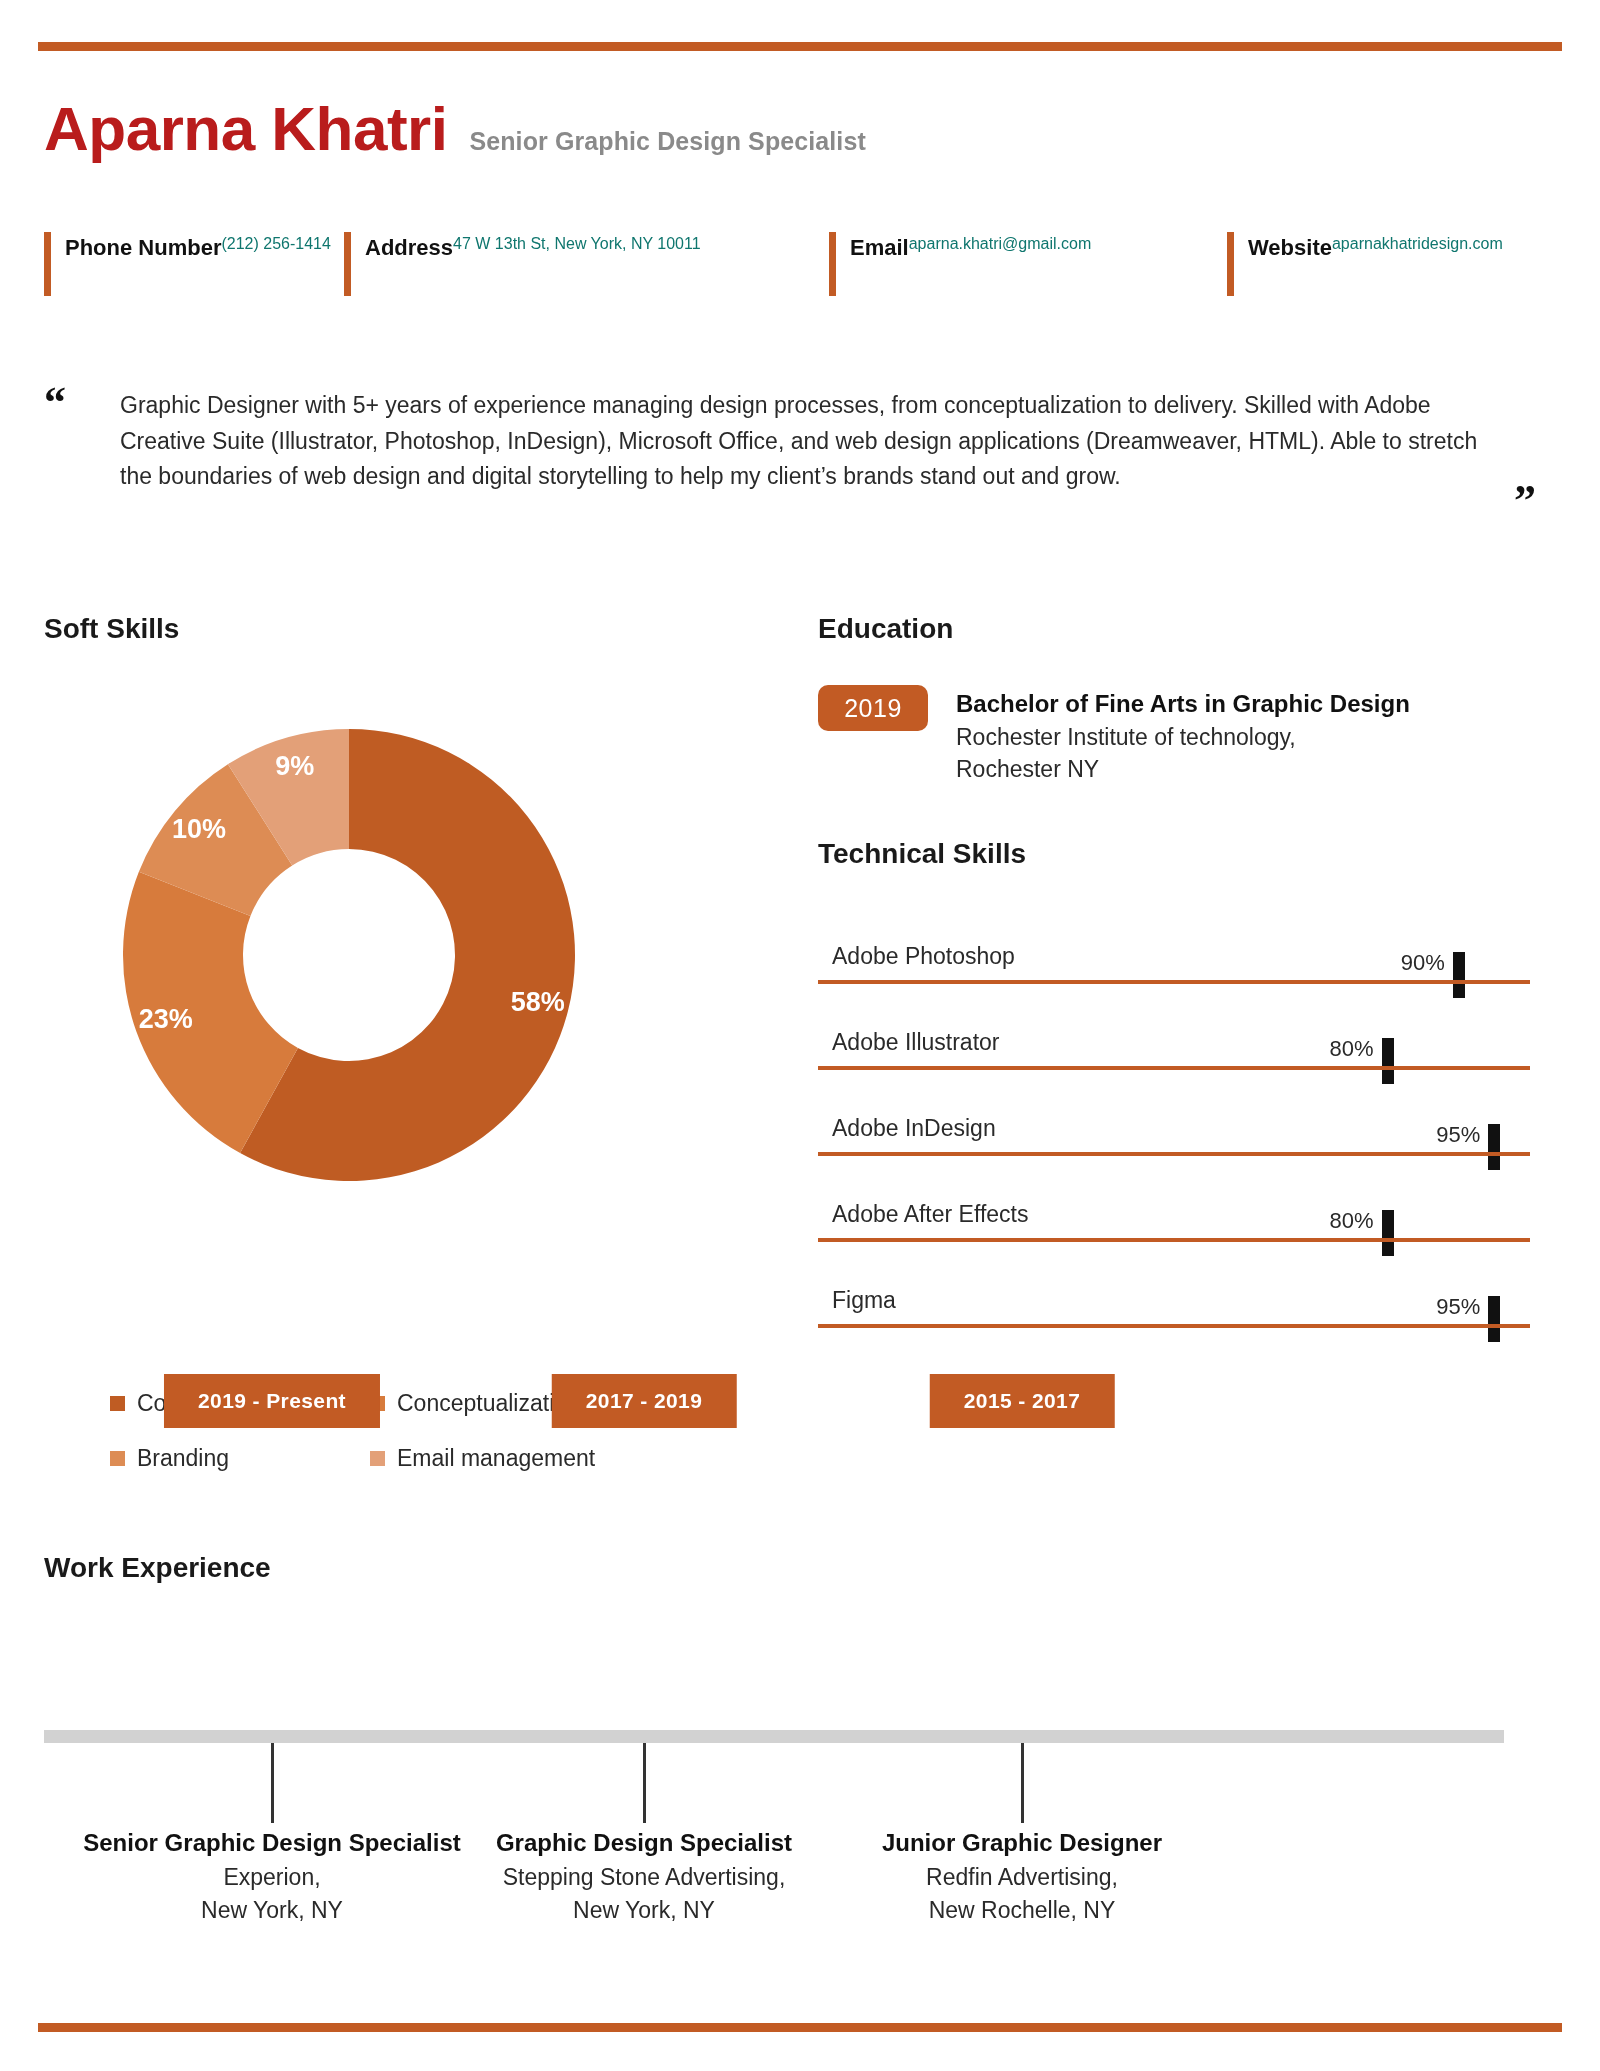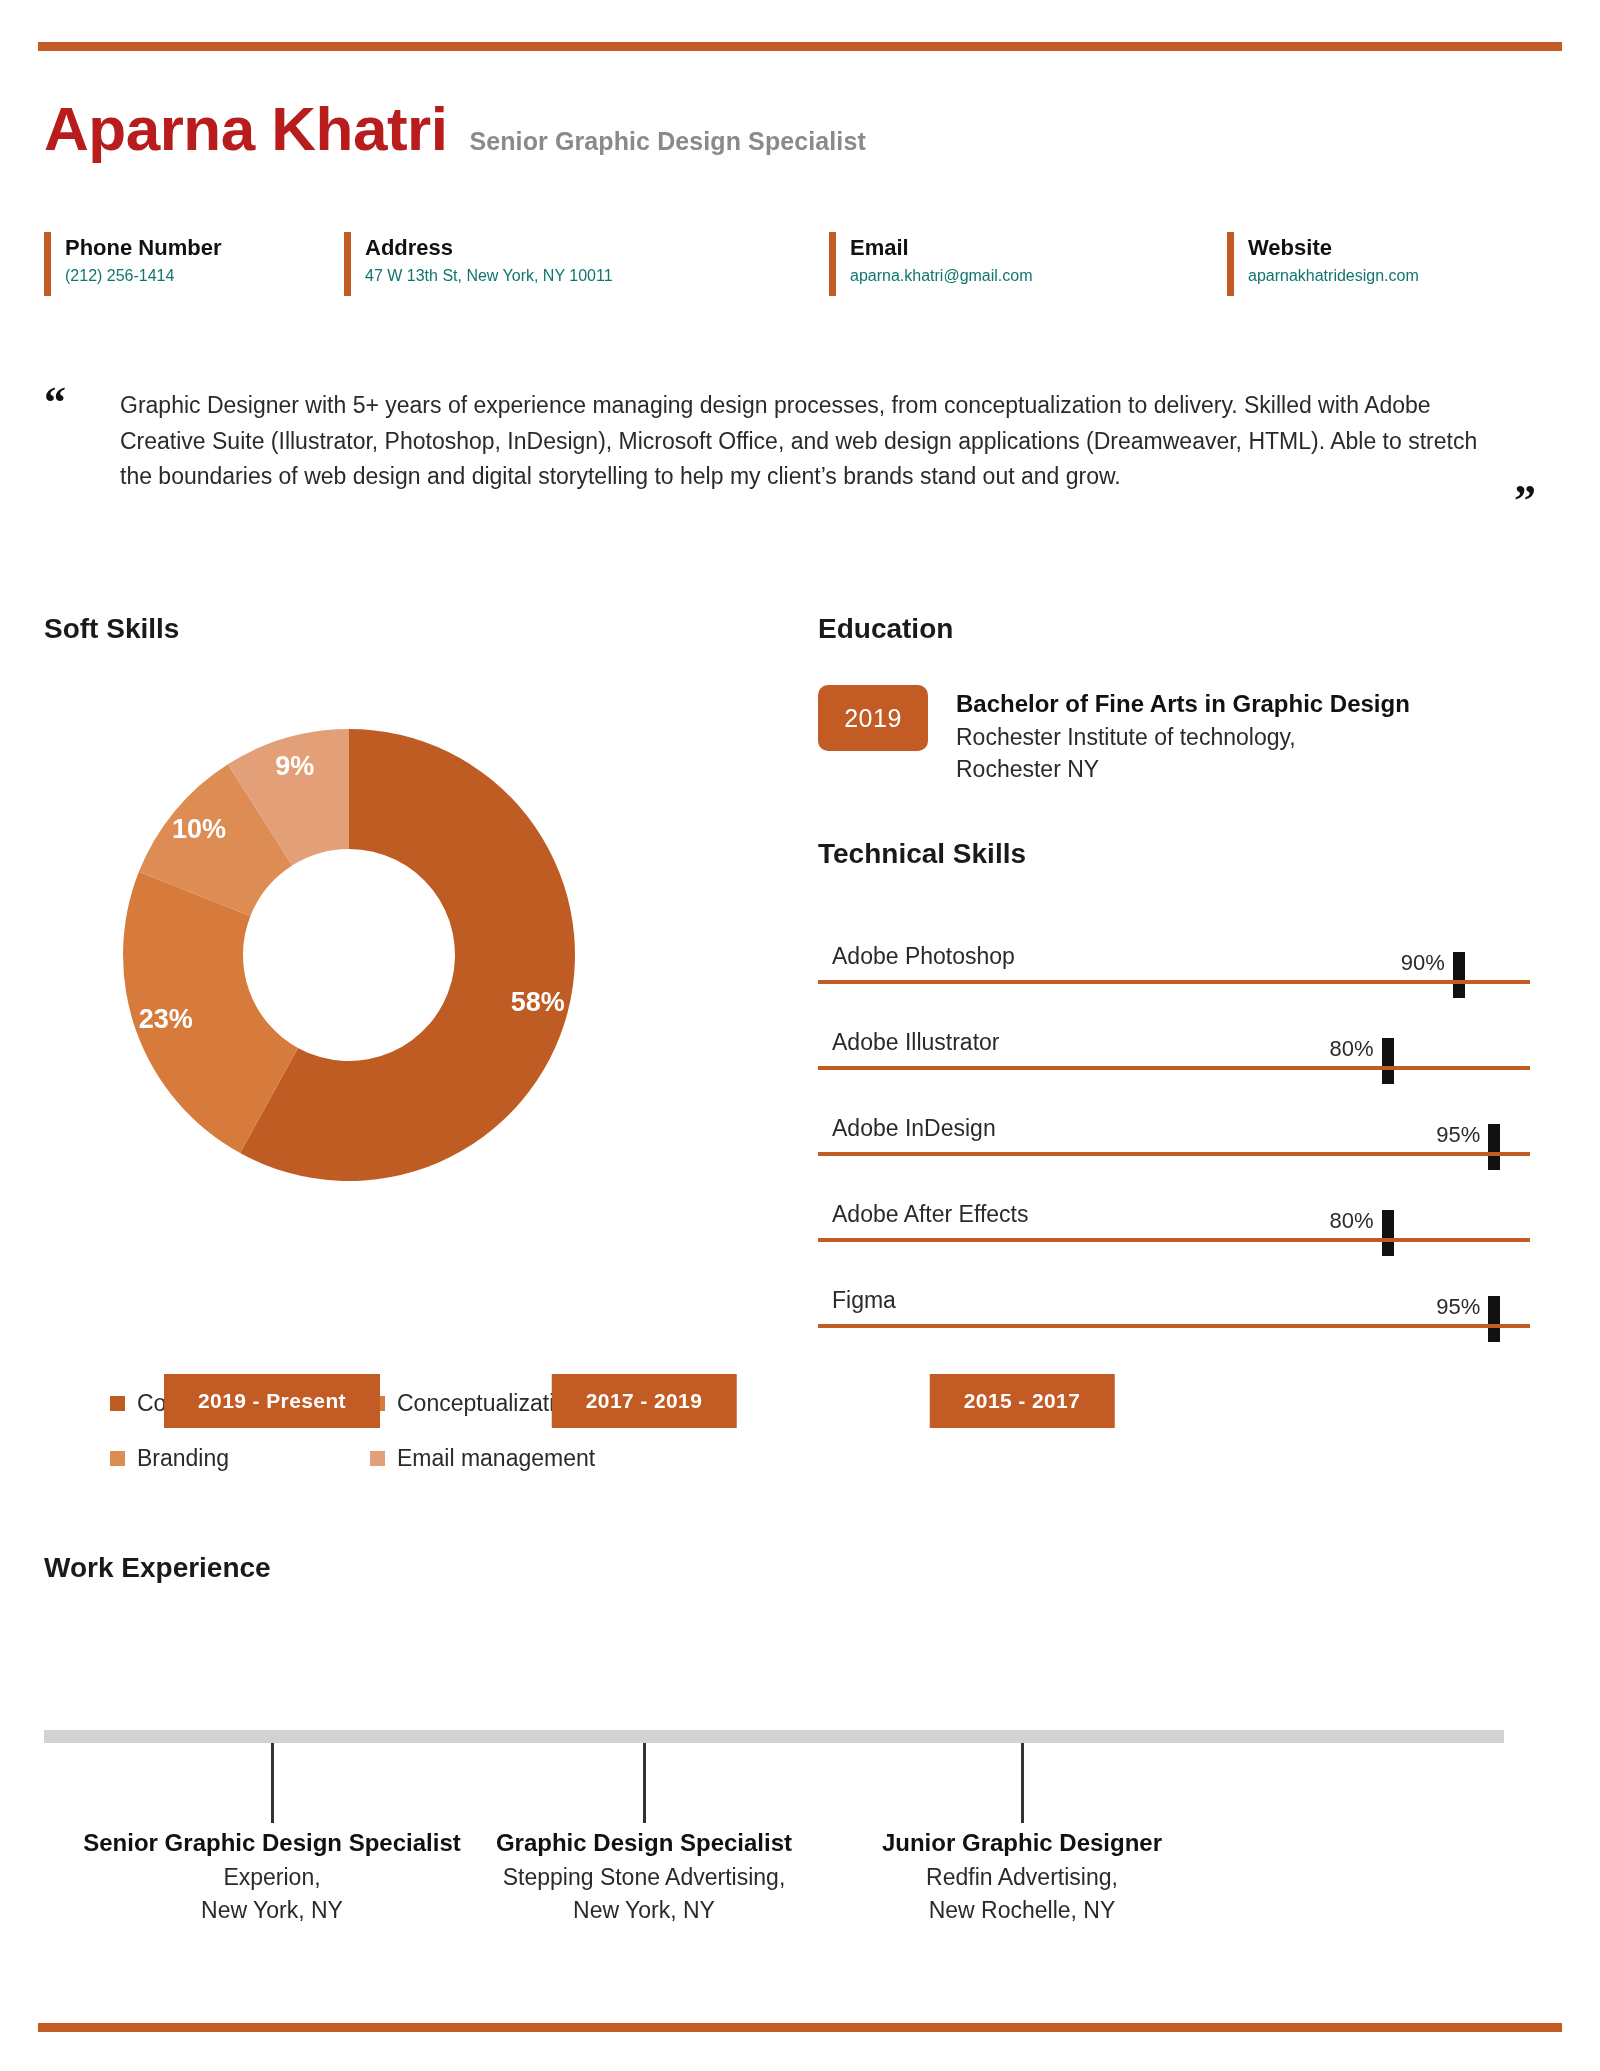--- a/index.html
+++ b/index.html
@@ -38,21 +38,21 @@
   
   .contact {
     position: absolute; left: 44px; top: 232px;
     width: 1510px; display: flex;
   }
   .contact-col { display: flex; align-items: stretch; }
   .contact-col .bar {
     width: 7px; background: #c25b24; flex: 0 0 7px; margin-right: 14px;
     align-self: stretch; min-height: 64px;
   }
-  .contact-col .txt { display: flex; flex-direction: column; justify-content: flex-start; }
+  .contact-col .txt { display: flex; flex-direction: row; justify-content: flex-start; }
   .contact-label { font-size: 22px; font-weight: bold; color: #111; line-height: 1.45; }
   .contact-value { font-size: 16px; color: #0f766e; line-height: 1.55; white-space: nowrap; }
   .c1 { width: 300px; }
   .c2 { width: 485px; }
   .c3 { width: 398px; }
   .c4 { width: 320px; }
 
   
   .summary { position: absolute; left: 44px; top: 388px; width: 1510px; }
   .quote-open {
@@ -91,21 +91,21 @@
   }
   .legend-item { display: flex; align-items: center; gap: 12px; }
   .legend-swatch { width: 15px; height: 15px; flex: 0 0 15px; }
   .legend-text { font-size: 23px; color: #2a2a2a; white-space: nowrap; }
 
   
   .right-col { position: absolute; left: 818px; top: 613px; width: 740px; }
 
   .edu-entry { display: flex; margin-top: 40px; gap: 28px; }
   .edu-year {
-    flex: 0 0 110px; height: 66px; border-radius: 10px;
+    flex: 0 0 110px; height: 46px; border-radius: 10px;
     background: #c25b24; color: #ffffff;
     display: flex; align-items: center; justify-content: center;
     font-size: 25px; letter-spacing: 0.5px;
   }
   .edu-body { padding-top: 2px; }
   .edu-degree { font-size: 24px; font-weight: bold; color: #111; line-height: 1.4; }
   .edu-school { font-size: 23px; color: #2a2a2a; line-height: 1.42; }
 
   .tech-title { margin-top: 52px; }
   .skill-list { margin-top: 28px; }

